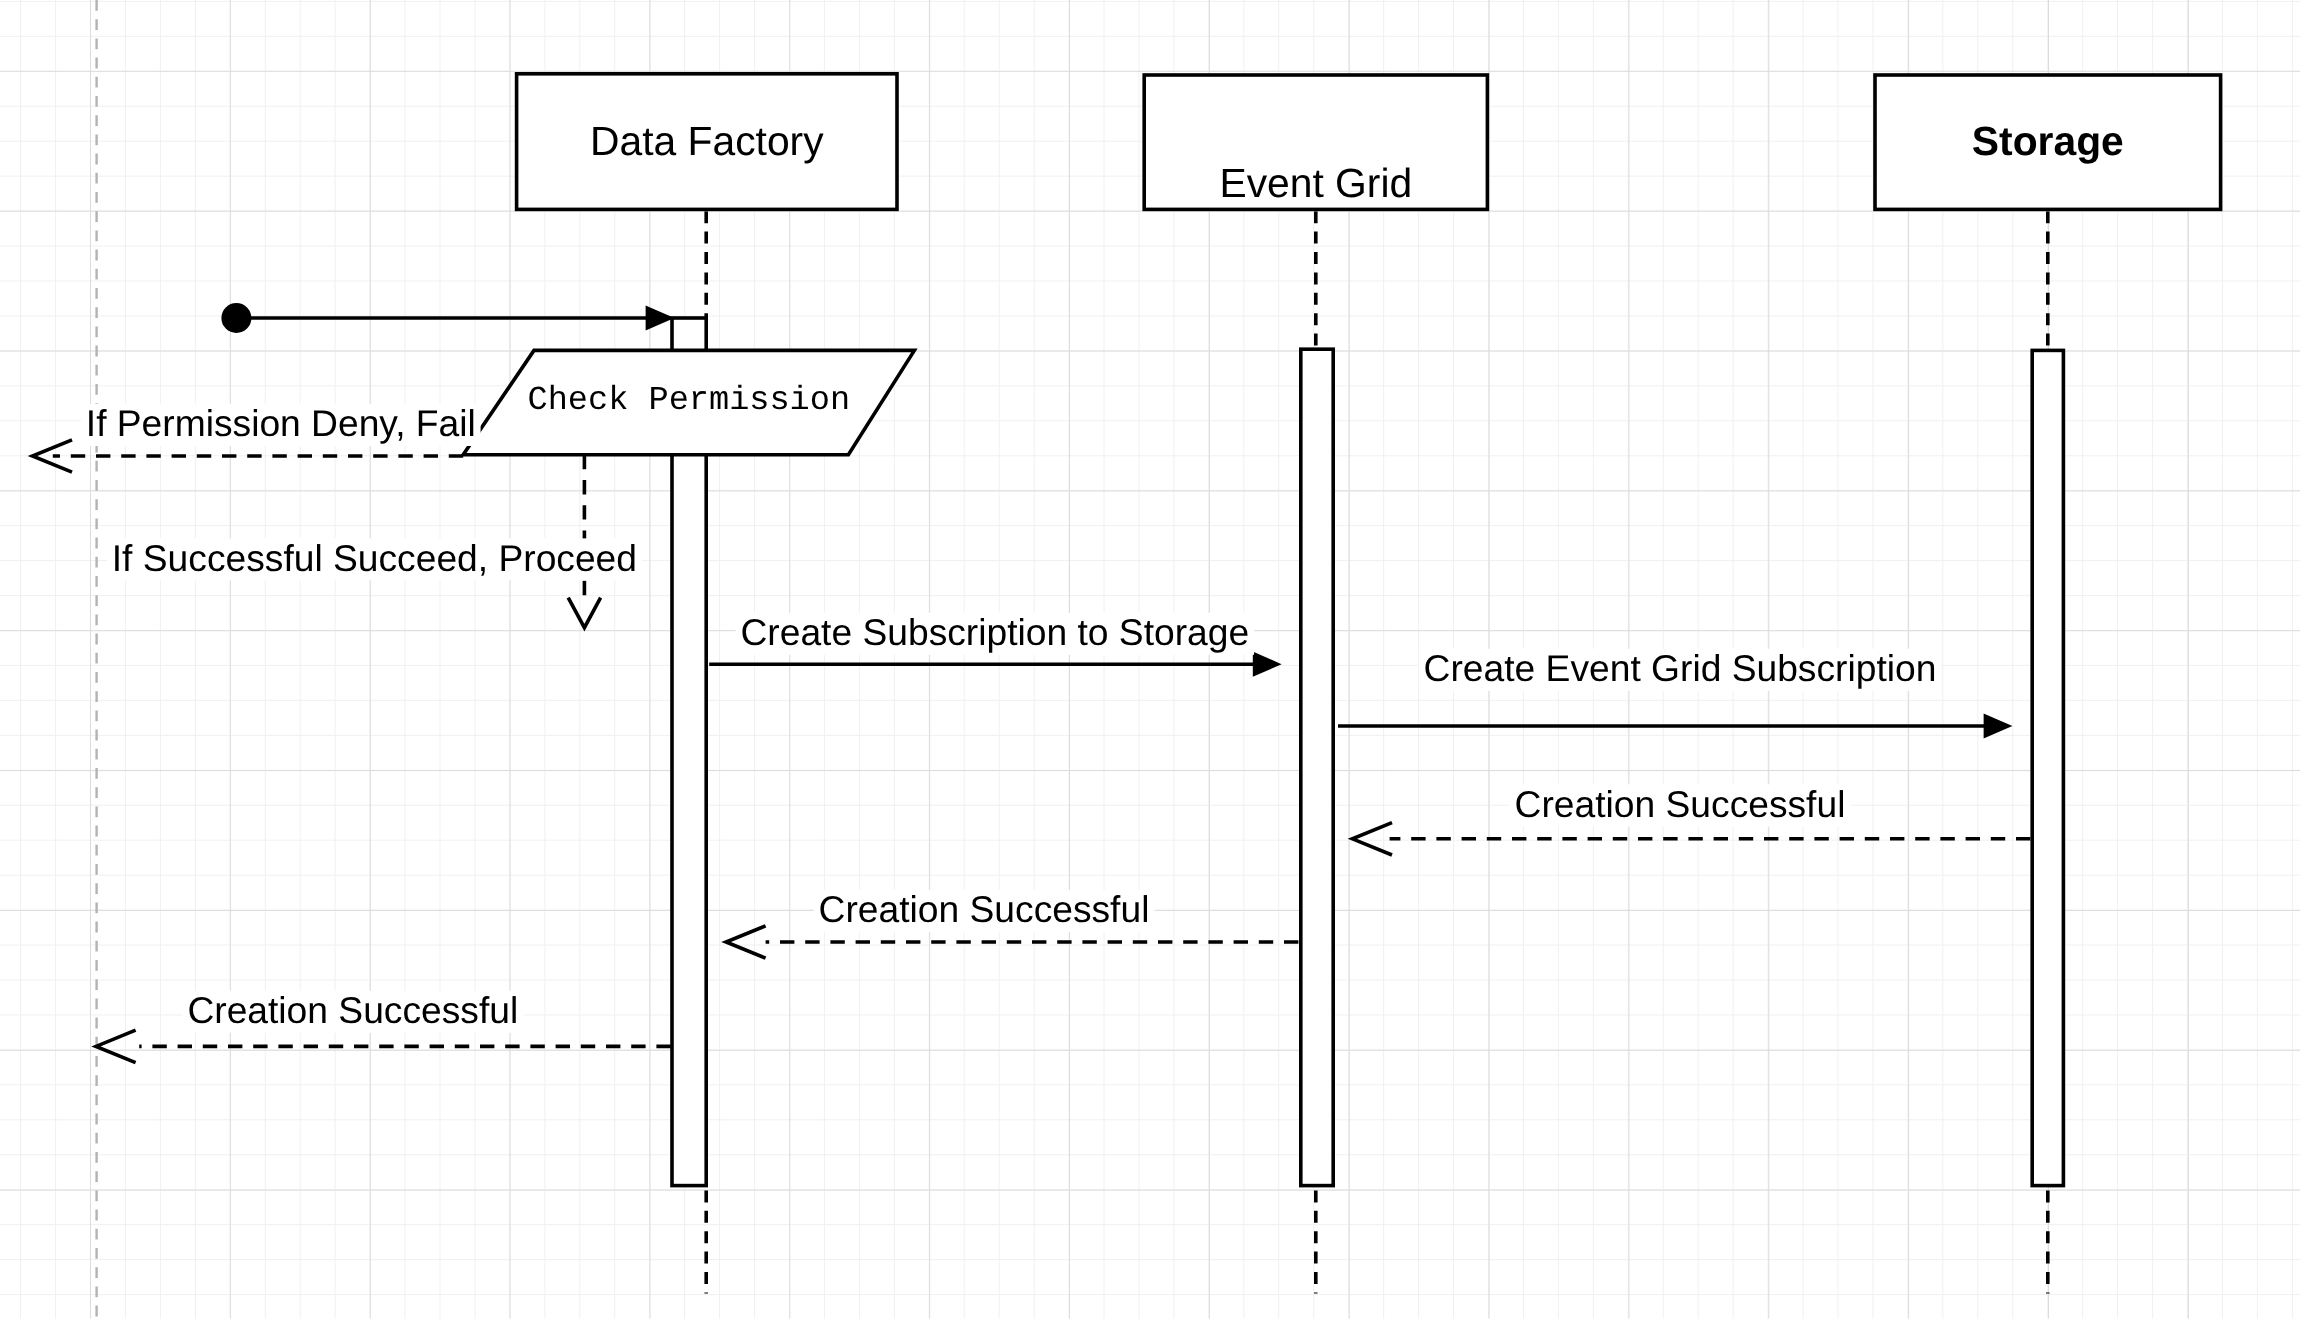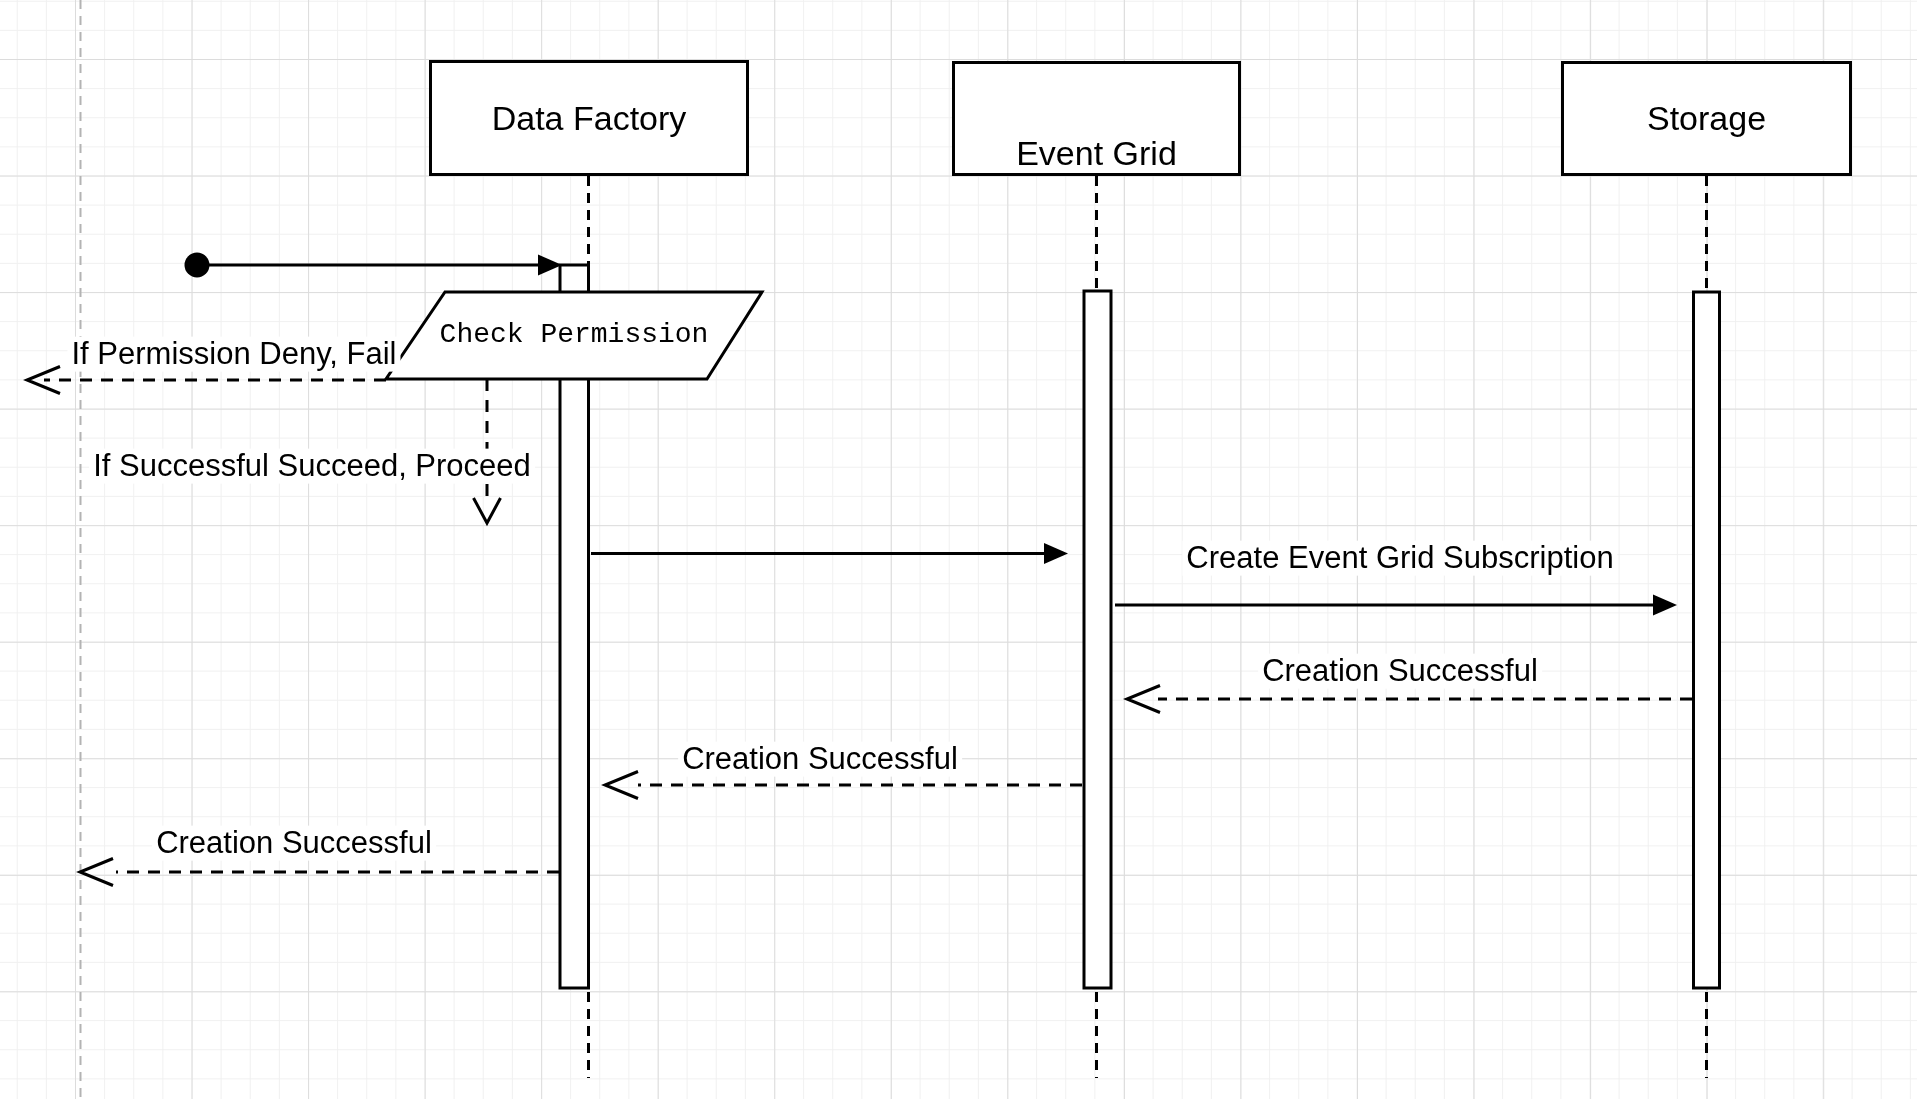--- a/index.html
+++ b/index.html
@@ -107,26 +107,27 @@
       <polyline points="113,858.5 80,872 113,885.5" fill="none" stroke="#000" stroke-width="3"></polyline>
     </g>
   </svg>
 
   <div class="actor" style="left:429px;top:60px;width:320px;height:116px;">
     <span>Data Factory</span>
   </div>
   <div class="actor" style="left:952px;top:61px;width:289px;height:115px;align-items:flex-end;">
     <span>Event Grid</span>
   </div>
-  <div class="actor" style="left:1561px;top:61px;width:291px;height:115px;">
+  <div class="actor" style="left:1561px;top:61px;width:291px;height:115px;font-weight:bold;">
     <span>Storage</span>
   </div>
 
   <div class="shape-label" style="left:574px;top:335px;">Check Permission</div>
 
   <div class="msg-label" style="left:198px;top:354px;margin-left:36px;">If Permission Deny, Fail</div>
   <div class="msg-label" style="left:312px;top:466px;">If Successful Succeed, Proceed</div>
+  <div class="msg-label" style="left:829px;top:528px;">Create Subscription to Storage</div>
   <div class="msg-label" style="left:1400px;top:558px;">Create Event Grid Subscription</div>
   <div class="msg-label" style="left:1400px;top:671px;">Creation Successful</div>
   <div class="msg-label" style="left:820px;top:759px;">Creation Successful</div>
   <div class="msg-label" style="left:294px;top:843px;">Creation Successful</div>
 
 </div>
 
 </body></html>

